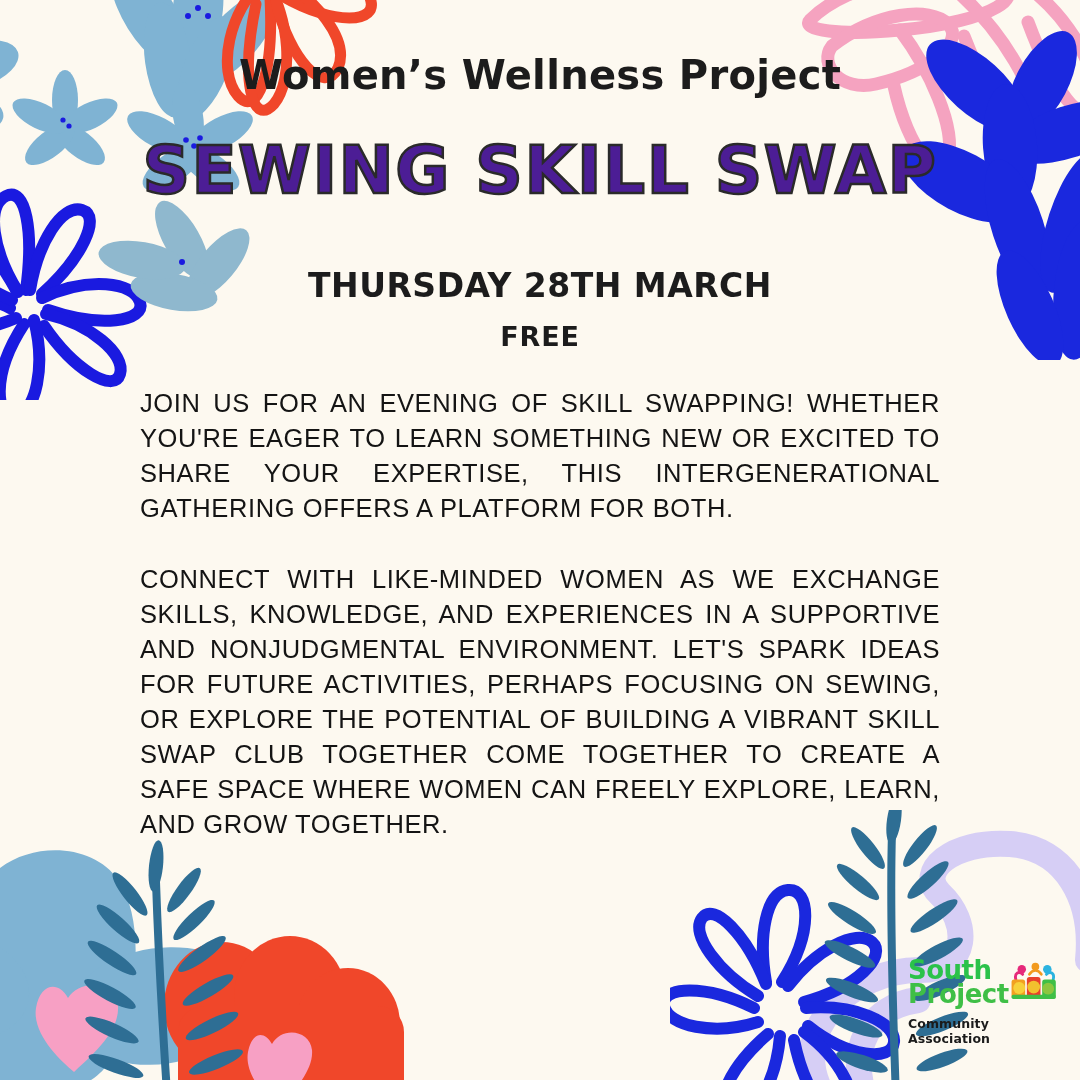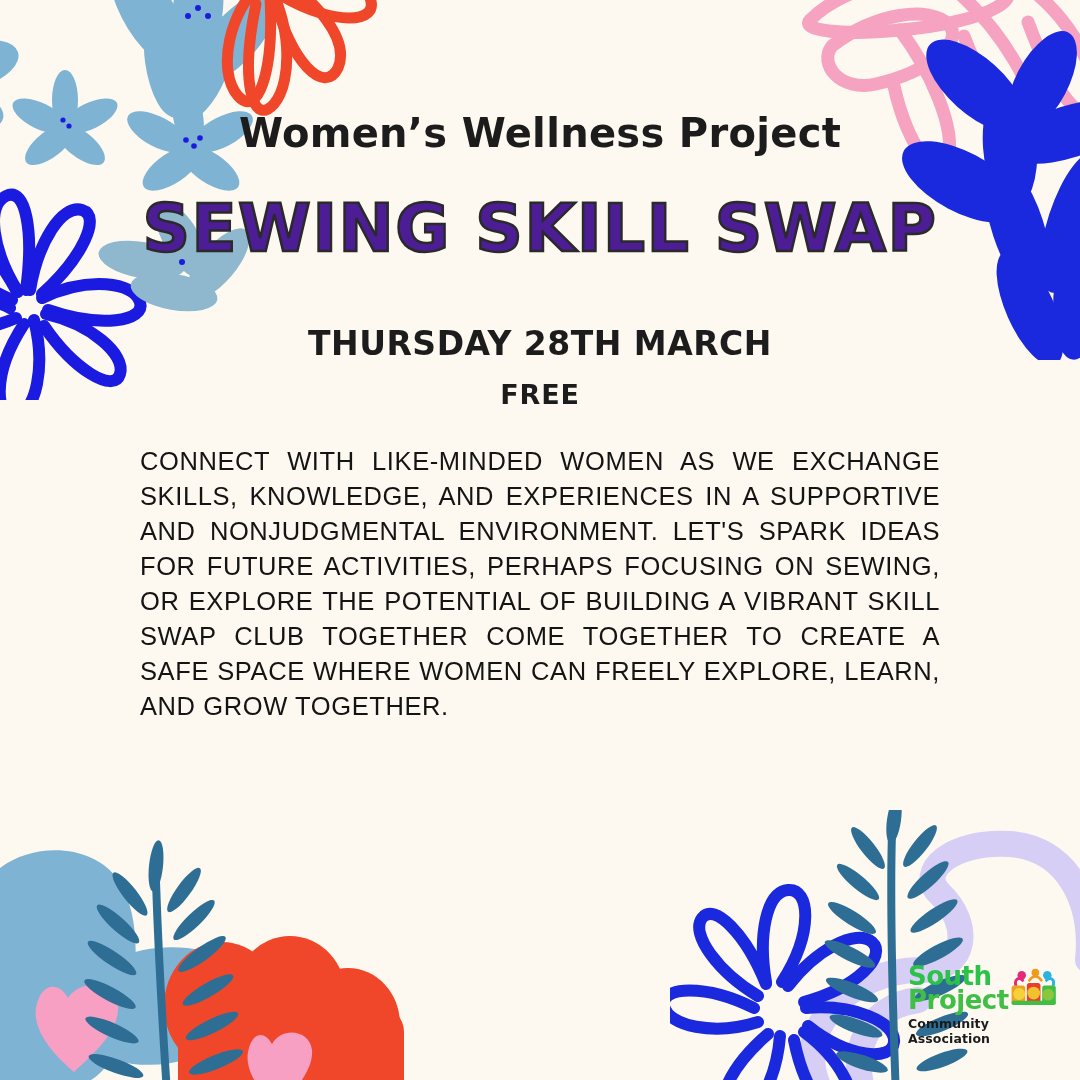--- a/index.html
+++ b/index.html
@@ -22,21 +22,21 @@
   #deco-bl { left:-60px; bottom:-30px; }
   #deco-br { right:-10px; bottom:-20px; }
 
   .content {
     position:relative;
     z-index:5;
     width:1080px; height:1080px;
     display:flex;
     flex-direction:column;
     align-items:center;
-    padding-top:110px;
+    padding-top:52px;
   }
   .kicker {
     font-family:"DejaVu Sans", sans-serif;
     font-weight:700;
     font-size:40px;
     letter-spacing:0.3px;
     color:#1C1C1C;
     text-align:center;
   }
   .title {
@@ -113,21 +113,21 @@
     line-height:0.92;
   }
   .logo-south { font-size:26px; color:#2BC24A; }
   .logo-mitcham { font-size:26px; color:#3FBF46; }
   .logo-ca {
     font-family:"DejaVu Sans", sans-serif;
     font-weight:700;
     font-size:12.5px;
     color:#1B1B1B;
     letter-spacing:0.1px;
-    margin-top:3px;
+    margin-top:9px;
   }
   #logo-rows { display:flex; align-items:flex-start; }
 </style>
 </head>
 <body>
 
 <div id="poster">
 
   <svg class="deco" id="deco-tl" width="480" height="480" viewBox="0 0 480 480">
 
@@ -302,20 +302,21 @@
     <div class="kicker">Women’s Wellness Project</div>
 
     <h1 class="title">SEWING SKILL SWAP</h1>
 
     <div class="date">THURSDAY 28TH MARCH</div>
 
 
     <div class="price">FREE</div>
 
     <div class="body-block">
+      <p class="para">JOIN US FOR AN EVENING OF SKILL SWAPPING! WHETHER YOU'RE EAGER TO LEARN SOMETHING NEW OR EXCITED TO SHARE YOUR EXPERTISE, THIS INTERGENERATIONAL GATHERING OFFERS A PLATFORM FOR BOTH.</p>
       <p class="para">CONNECT WITH LIKE-MINDED WOMEN AS WE EXCHANGE SKILLS, KNOWLEDGE, AND EXPERIENCES IN A SUPPORTIVE AND NONJUDGMENTAL ENVIRONMENT. LET'S SPARK IDEAS FOR FUTURE ACTIVITIES, PERHAPS FOCUSING ON SEWING, OR EXPLORE THE POTENTIAL OF BUILDING A VIBRANT SKILL SWAP CLUB TOGETHER COME TOGETHER TO CREATE A SAFE SPACE WHERE WOMEN CAN FREELY EXPLORE, LEARN, AND GROW TOGETHER.</p>
     </div>
 
 
   </div>
 
   <div id="logo">
     <div id="logo-rows">
       <div>
         <div class="logo-word logo-south">South</div>

